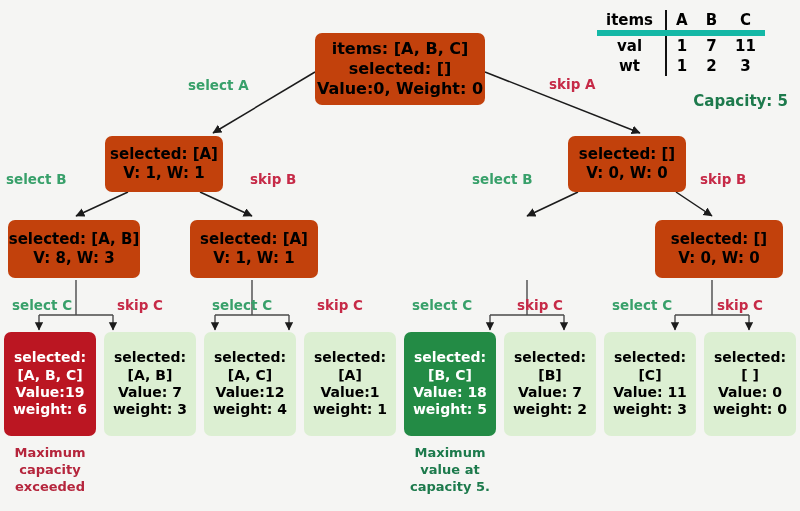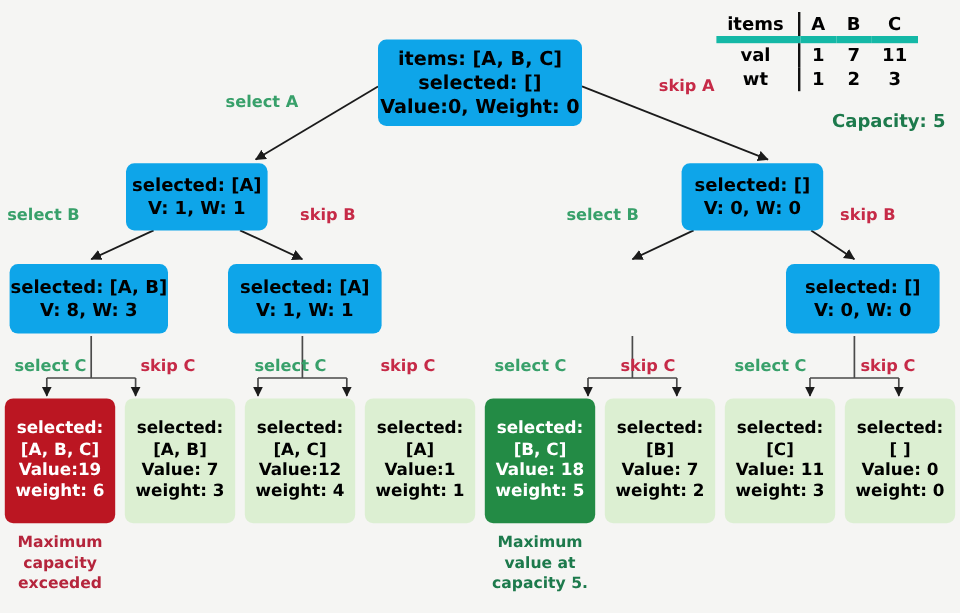--- a/index.html
+++ b/index.html
@@ -21,21 +21,21 @@
     color:#000;
     display:flex;
     flex-direction:column;
     align-items:center;
     justify-content:center;
     text-align:center;
     font-weight:bold;
     line-height:1.24;
   }
   .node.light{background:#dcefd2;}
-  .node.mid{background:#0ea5e9;}
+  .node.mid{background:#c2410c;}
   .node.red{background:#bb1622;color:#fff;}
   .node.green{background:#238b45;color:#fff;}
 
   .node .ln{display:block;white-space:nowrap;}
 
   
   .tier0{font-size:16px;}
   .tier1{font-size:15px;}
   .tier2{font-size:15px;}
   .leaf{font-size:14px;padding:6px 4px;}
@@ -224,21 +224,21 @@
     <span class="ln">weight: 3</span>
   </div>
   <div class="node light leaf" style="left:704px;top:332px;width:92px;height:104px;">
     <span class="ln">selected:</span>
     <span class="ln">[ ]</span>
     <span class="ln">Value: 0</span>
     <span class="ln">weight: 0</span>
   </div>
 
   <div class="elabel sel" style="left:188px;top:77px;">select A</div>
-  <div class="elabel skip" style="left:549px;top:64px;">skip A</div>
+  <div class="elabel skip" style="left:549px;top:76px;">skip A</div>
 
   <div class="elabel sel" style="left:6px;top:171px;">select B</div>
   <div class="elabel skip" style="left:250px;top:171px;">skip B</div>
   <div class="elabel sel" style="left:472px;top:171px;">select B</div>
   <div class="elabel skip" style="left:700px;top:171px;">skip B</div>
 
   <div class="elabel sel" style="left:12px;top:297px;">select C</div>
   <div class="elabel skip" style="left:117px;top:297px;">skip C</div>
   <div class="elabel sel" style="left:212px;top:297px;">select C</div>
   <div class="elabel skip" style="left:317px;top:297px;">skip C</div>

